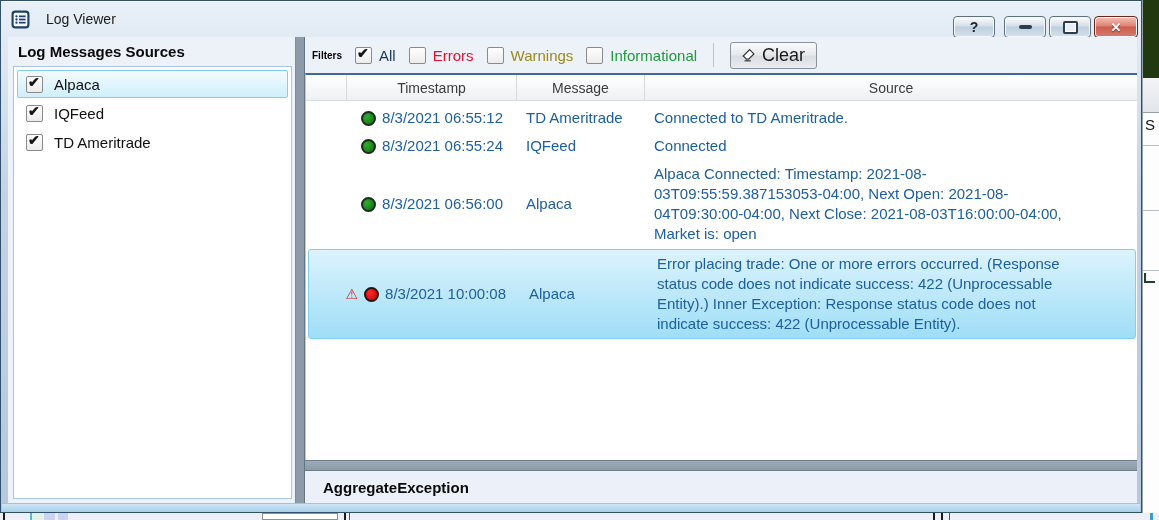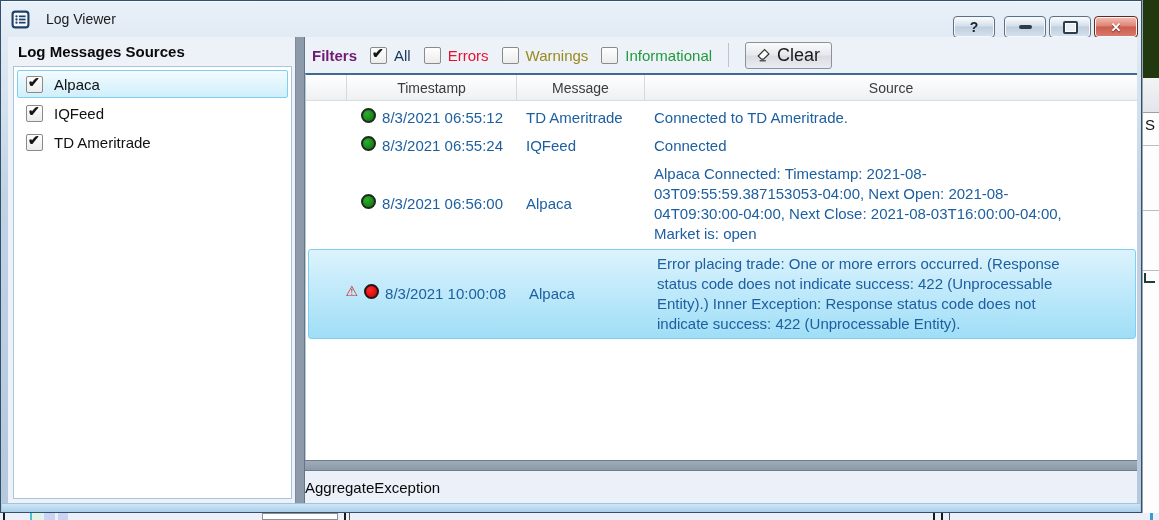--- a/index.html
+++ b/index.html
@@ -44,45 +44,45 @@
 
   .checkbox{width:15px;height:15px;flex:0 0 auto;background:linear-gradient(#fefefe,#ececec);border:1px solid #8a8a8a;border-radius:2px;position:relative;}
   .checkbox.checked::after{content:"✔";position:absolute;left:1px;top:-3px;font-size:14px;font-weight:bold;color:#151515;}
 
   
   .v-splitter{width:8px;flex:0 0 auto;background:#8d9aa9;border-left:1px solid #66758466;border-right:1px solid #667584;}
 
   
   .right-panel{flex:1;display:flex;flex-direction:column;min-width:0;}
   .filters-bar{height:36px;display:flex;align-items:center;gap:13px;padding-left:7px;}
-  .filters-label{font-size:15px;font-weight:bold;color:#701a75;}
+  .filters-label{font-size:10px;font-weight:bold;color:#000000;}
   .filter-option{display:flex;align-items:center;gap:7px;font-size:15px;}
   .opt-all{color:#17375e;} .opt-errors{color:#e8112d;} .opt-warnings{color:#9a8a1c;} .opt-info{color:#1f9a3c;}
   .filters-sep{width:1px;height:24px;background:#b9c4ce;margin:0 3px;}
   .clear-btn{height:25px;padding:0 11px;display:flex;align-items:center;gap:6px;font-size:18px;color:#1a1a1a;
              background:linear-gradient(#f9fafb,#e6e9ed 48%,#d9dde2 52%,#e9edf1);border:1px solid #8a939c;border-radius:3px;}
 
   .table-area{flex:1;display:flex;flex-direction:column;background:#fff;border-top:2px solid #3e6a96;border-left:1px solid #b9cadb;min-height:0;}
   .grid-header{display:grid;grid-template-columns:40px 170px 128px 1fr;height:25px;
                background:linear-gradient(#ffffff,#eef0f2);border-bottom:1px solid #d8dde2;}
   .gh-cell{display:flex;align-items:center;justify-content:center;font-size:14px;color:#3c3c3c;border-left:1px solid #d4dae0;}
   .gh-cell:first-child{border-left:none;}
   .rows{flex:1;padding-top:3px;overflow:hidden;}
   .log-row{display:grid;grid-template-columns:40px 170px 128px 1fr;align-items:center;color:#1d5fa0;font-size:15px;line-height:20px;padding:3px 0;}
   .log-row.selected{background:linear-gradient(#dcf3fd,#9fdef7);border:1px solid #7fd0ef;border-radius:3px;margin:1px 1px 0 2px;padding:3px 0;}
-  .cell-ts{grid-column:1 / span 2;display:flex;align-items:flex-start;justify-content:flex-end;gap:6px;padding-right:13px;white-space:nowrap;}
+  .cell-ts{grid-column:1 / span 2;display:flex;align-items:center;justify-content:flex-end;gap:6px;padding-right:13px;white-space:nowrap;}
   .cell-src{padding-left:10px;}
   .cell-msg{padding:1px 6px 1px 10px;max-width:420px;}
   .dot{width:11px;height:11px;border-radius:50%;border:2px solid #1e2a1e;flex:0 0 auto;}
   .dot.green{background:radial-gradient(circle at 35% 35%,#2fae2f,#0e6b0e);}
   .dot.red{background:radial-gradient(circle at 35% 35%,#ff2a2a,#c40000);border-color:#201515;}
   .warn-icon{color:#cf1717;font-size:14px;line-height:1;flex:0 0 auto;}
 
   .h-splitter{height:9px;background:linear-gradient(#9fabb8,#8b99a8);border-top:1px solid #6e7d8c;border-bottom:1px solid #6e7d8c;}
-  .detail-bar{height:32px;background:#ecf0f9;display:flex;align-items:center;padding-left:0;font-size:15px;font-weight:normal;color:#0a0a0a;}
+  .detail-bar{height:32px;background:#ecf0f9;display:flex;align-items:center;padding-left:18px;font-size:15px;font-weight:bold;color:#0a0a0a;}
 </style>
 </head>
 <body>
 
 <div class="screen">
 
   <div class="bg-right">
     <div class="bg-green"></div>
     <div class="bg-band"></div>
     <div class="bg-s">S</div>

